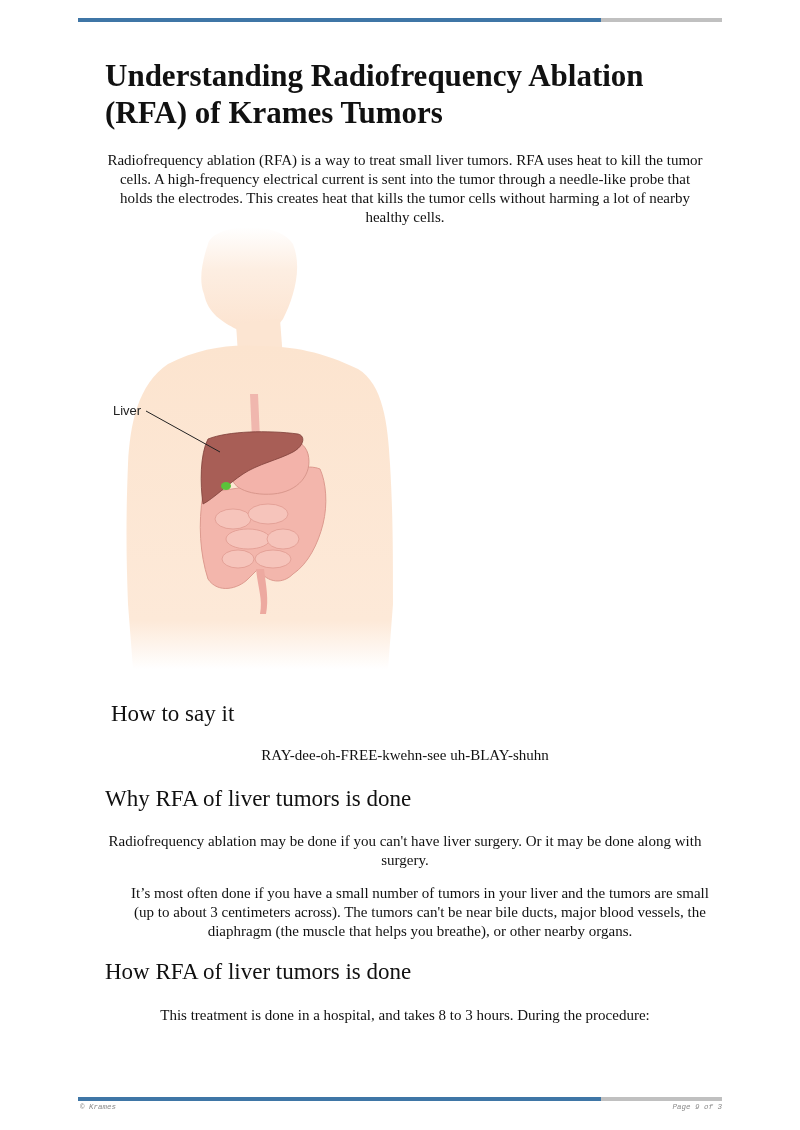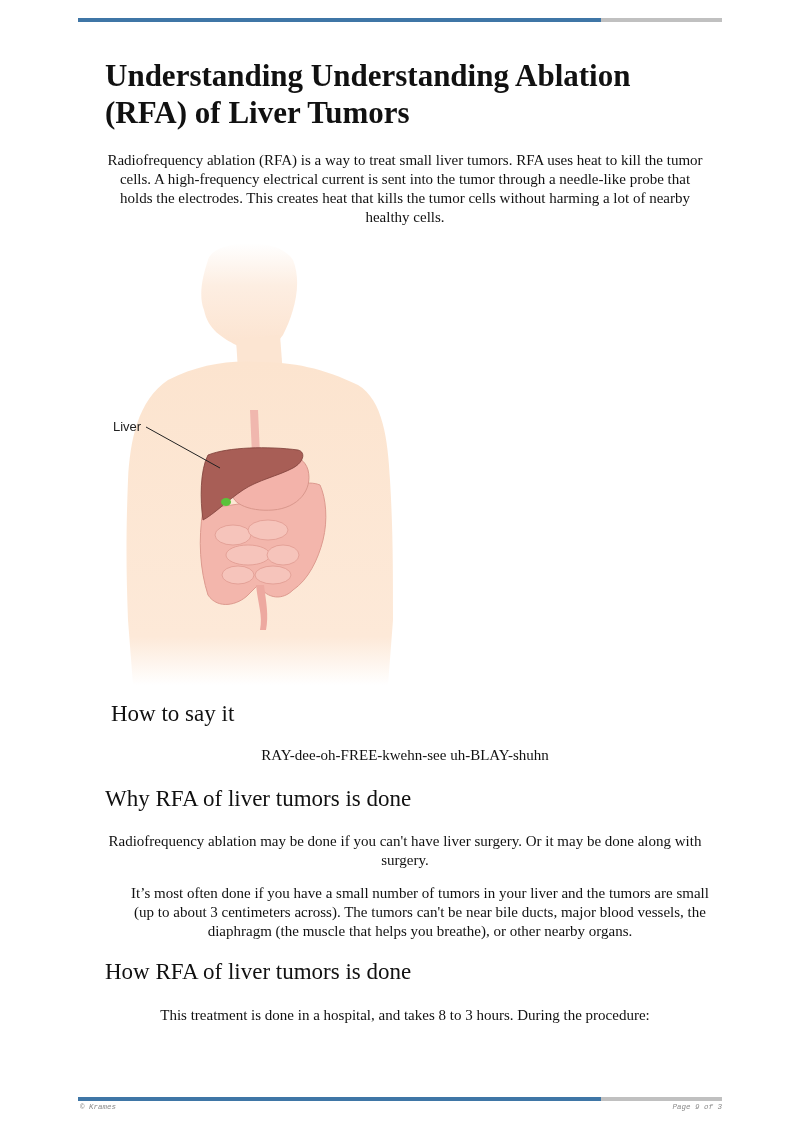--- a/index.html
+++ b/index.html
@@ -10,32 +10,32 @@
   .bar .grey { background: #c0c0c0; flex: 1; height: 100%; }
   .bar.top { top: 18px; }
   .bar.bottom { top: 1097px; }
   .footer { position: absolute; top: 1103px; left: 80px; width: 642px; height: 12px;
             font-family: Liberation Mono, monospace; font-style: italic; font-size: 7.5px; color: #8a8a8a; }
   .footer .left { position: absolute; left: 0; top: 0; }
   .footer .right { position: absolute; right: 0; top: 0; }
   h1 { font-size: 31px; line-height: 37px; font-weight: bold; margin: 0 0 22px 0; }
   h2 { font-size: 23px; line-height: 28px; font-weight: normal; margin: 0; }
   p { font-size: 15px; line-height: 19px; margin: 0; text-align: center; }
-  .illus { position: absolute; left: 108px; top: 240px; width: 300px; height: 445px; }
+  .illus { position: absolute; left: 108px; top: 224px; width: 300px; height: 445px; }
   .abs { position: absolute; }
 </style>
 </head>
 <body>
 
 <div class="bar top">
   <div class="blue"></div>
   <div class="grey"></div>
 </div>
 
-<h1 class="abs" style="left:105px; top:57px; width:600px;">Understanding Understanding Ablation (RFA) of Liver Tumors</h1>
+<h1 class="abs" style="left:105px; top:57px; width:600px;">Understanding Radiofrequency Ablation (RFA) of Krames Tumors</h1>
 
 <p class="abs" style="left:105px; top:151px; width:600px;">Radiofrequency ablation (RFA) is a way to treat small liver tumors. RFA uses heat to kill the tumor cells. A high-frequency electrical current is sent into the tumor through a needle-like probe that holds the electrodes. This creates heat that kills the tumor cells without harming a lot of nearby healthy cells.</p>
 
 <div class="illus">
   <svg width="300" height="445" viewBox="0 0 300 445">
     <defs>
       <radialGradient id="skin" cx="50%" cy="45%" r="60%">
         <stop offset="0%" stop-color="#fde7d4"></stop>
         <stop offset="70%" stop-color="#fbe2cc"></stop>
         <stop offset="100%" stop-color="#ffffff" stop-opacity="0"></stop>

